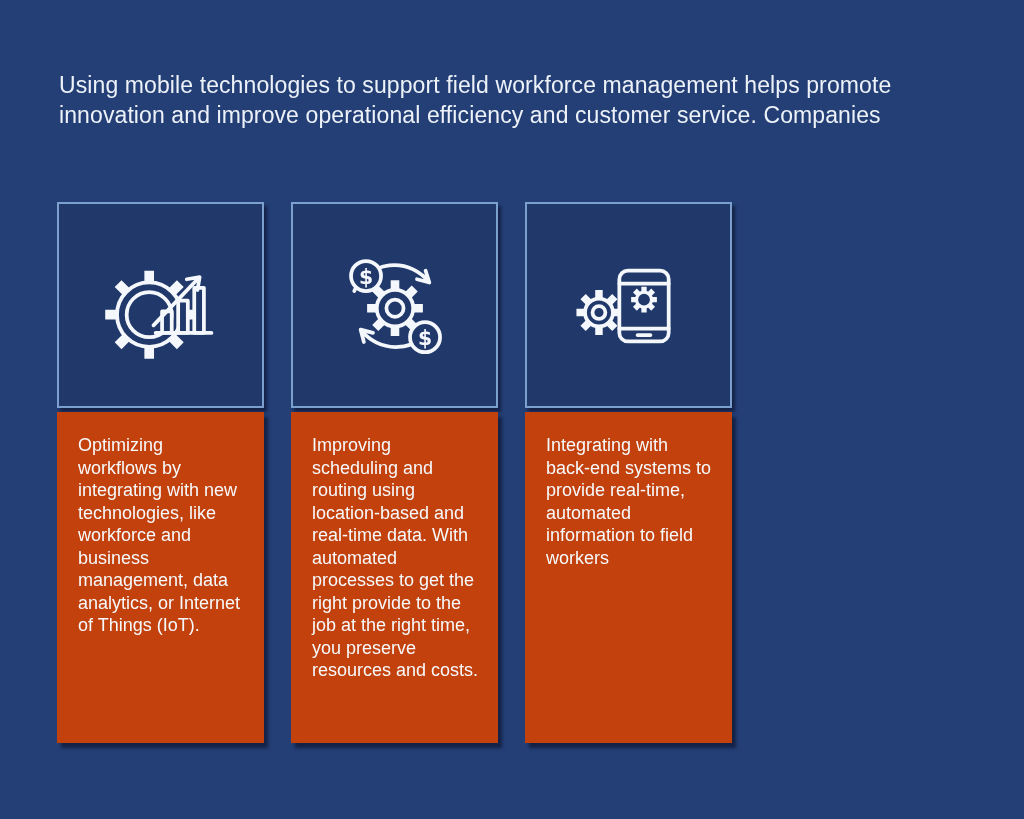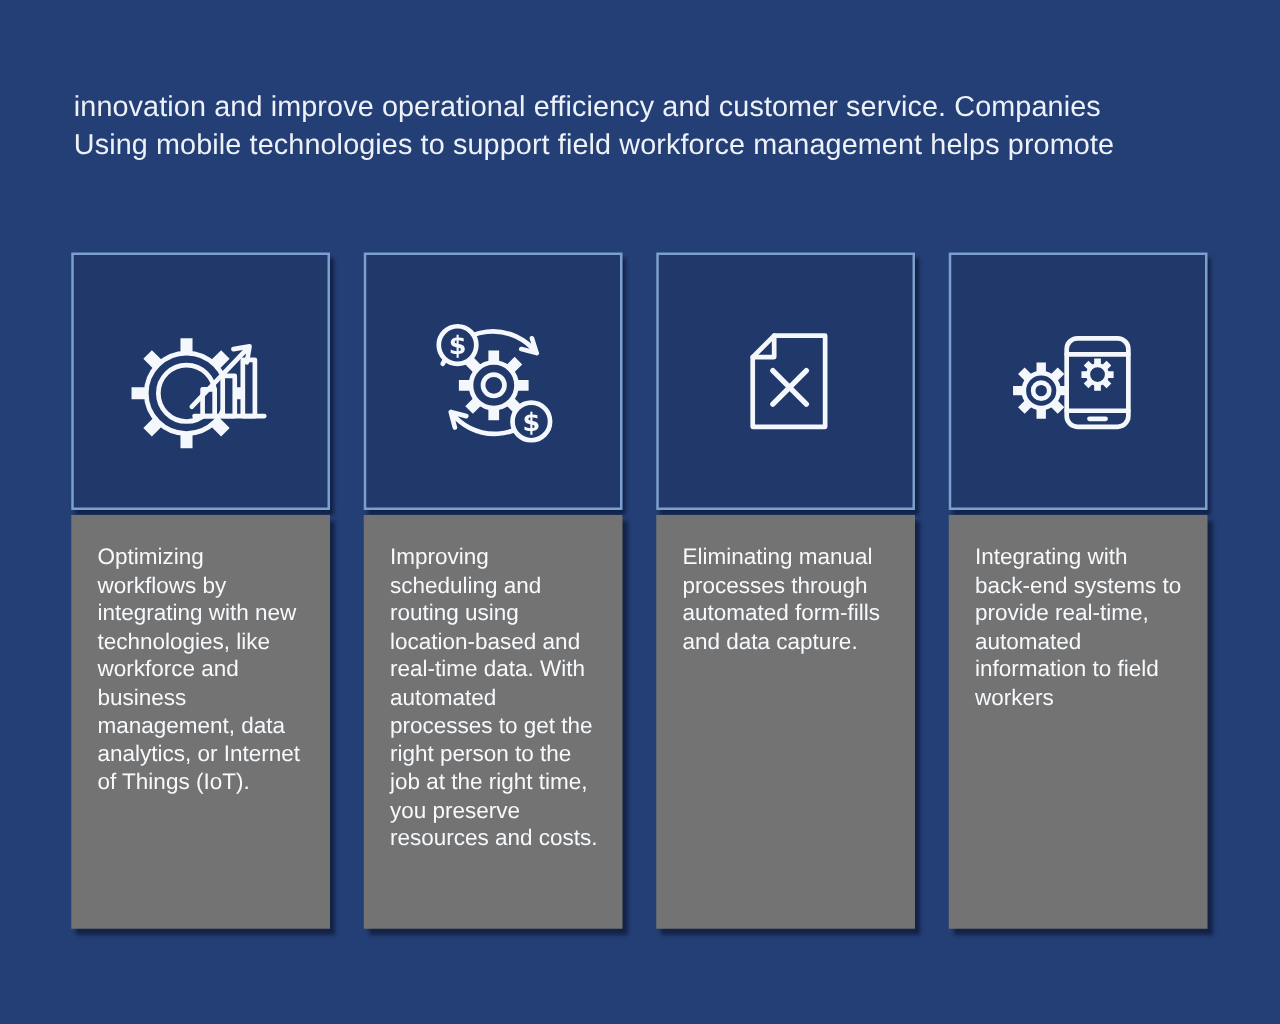--- a/index.html
+++ b/index.html
@@ -20,40 +20,40 @@
   }
   .card { display:flex; flex-direction:column; }
   .icon-box {
     height:202px; background:#20386A;
     border:2px solid #7BA0CD;
     box-shadow:3px 4px 3px rgba(8,15,38,0.6);
     display:flex; align-items:center; justify-content:center;
   }
   .panel {
     margin-top:4px; height:331px; box-sizing:border-box;
-    background:#737373;
+    background:#c2410c;
     box-shadow:4px 5px 3px rgba(8,15,38,0.6);
     padding:22px 18px 0 21px;
   }
   .panel p {
     margin:0; color:#F7FAFD; font-size:18px; line-height:22.5px; font-weight:400;
   }
   .icon-svg { display:block; }
   .coin-text {
     font-family:"DejaVu Sans", sans-serif; font-size:19px; font-weight:bold;
   }
 </style>
 </head>
 <body>
 
 <div class="canvas">
 
   <div class="intro">
+    <div class="line">Using mobile technologies to support field workforce management helps promote</div>
     <div class="line">innovation and improve operational efficiency and customer service. Companies</div>
-    <div class="line">Using mobile technologies to support field workforce management helps promote</div>
   </div>
 
   <div class="cards">
 
     <div class="card">
       <div class="icon-box">
         <svg class="icon-svg" width="118" height="118" viewBox="0 0 110 110" fill="none" stroke="#F4F7FB" stroke-width="3.5" stroke-linecap="round" stroke-linejoin="round">
           <path stroke-width="9" stroke-linecap="butt" d="M74,64 L85,64 M65.2,85.2 L73,93 M44,94 L44,105 M22.8,85.2 L15,93 M14,64 L3,64 M22.8,42.8 L15,35 M44,34 L44,23 M65.2,42.8 L73,35"></path>
           <circle cx="44" cy="64" r="30"></circle>
           <circle cx="44" cy="64" r="21"></circle>
@@ -77,36 +77,24 @@
           <path stroke-width="8" stroke-linecap="butt" d="M72,58 L81,58 M67,70 L73.4,76.4 M55,75 L55,84 M43,70 L36.6,76.4 M38,58 L29,58 M43,46 L36.6,39.6 M55,41 L55,32 M67,46 L73.4,39.6"></path>
           <circle cx="55" cy="58" r="17"></circle>
           <circle cx="55" cy="58" r="8"></circle>
           <circle cx="28" cy="28" r="14" fill="#20386A"></circle>
           <text class="coin-text" x="28" y="35" text-anchor="middle" fill="#F4F7FB" stroke="none">$</text>
           <circle cx="83" cy="85" r="14" fill="#20386A"></circle>
           <text class="coin-text" x="83" y="92" text-anchor="middle" fill="#F4F7FB" stroke="none">$</text>
         </svg>
       </div>
       <div class="panel">
-        <p>Improving scheduling and routing using location-based and real-time data. With automated processes to get the right person to the job at the right time, you preserve resources and costs.</p>
+        <p>Improving scheduling and routing using location-based and real-time data. With automated processes to get the right provide to the job at the right time, you preserve resources and costs.</p>
       </div>
     </div>
 
-    <div class="card">
-      <div class="icon-box">
-        <svg class="icon-svg" width="118" height="118" viewBox="0 0 110 110" fill="none" stroke="#F4F7FB" stroke-width="3.5" stroke-linecap="round" stroke-linejoin="round">
-          <path d="M46,21 L84,21 L84,89 L30,89 L30,37 Z"></path>
-          <path d="M46,21 L46,37 L30,37"></path>
-          <path stroke-width="4" d="M45,47 L70,72 M70,47 L45,72"></path>
-        </svg>
-      </div>
-      <div class="panel">
-        <p>Eliminating manual processes through automated form-fills and data capture.</p>
-      </div>
-    </div>
 
     <div class="card">
       <div class="icon-box">
         <svg class="icon-svg" width="118" height="118" viewBox="0 0 110 110" fill="none" stroke="#F4F7FB" stroke-width="3.5" stroke-linecap="round" stroke-linejoin="round">
           <path stroke-width="7" stroke-linecap="butt" d="M40,62 L48,62 M36.2,71.2 L41.8,76.8 M27,75 L27,83 M17.8,71.2 L12.2,76.8 M14,62 L6,62 M17.8,52.8 L12.2,47.2 M27,49 L27,41 M36.2,52.8 L41.8,47.2"></path>
           <circle cx="27" cy="62" r="13"></circle>
           <circle cx="27" cy="62" r="6"></circle>
           <rect x="46" y="23" width="46" height="66" rx="8" fill="#20386A"></rect>
           <path d="M46,35 L92,35 M46,77 L92,77"></path>
           <path d="M63,83 L75,83"></path>

